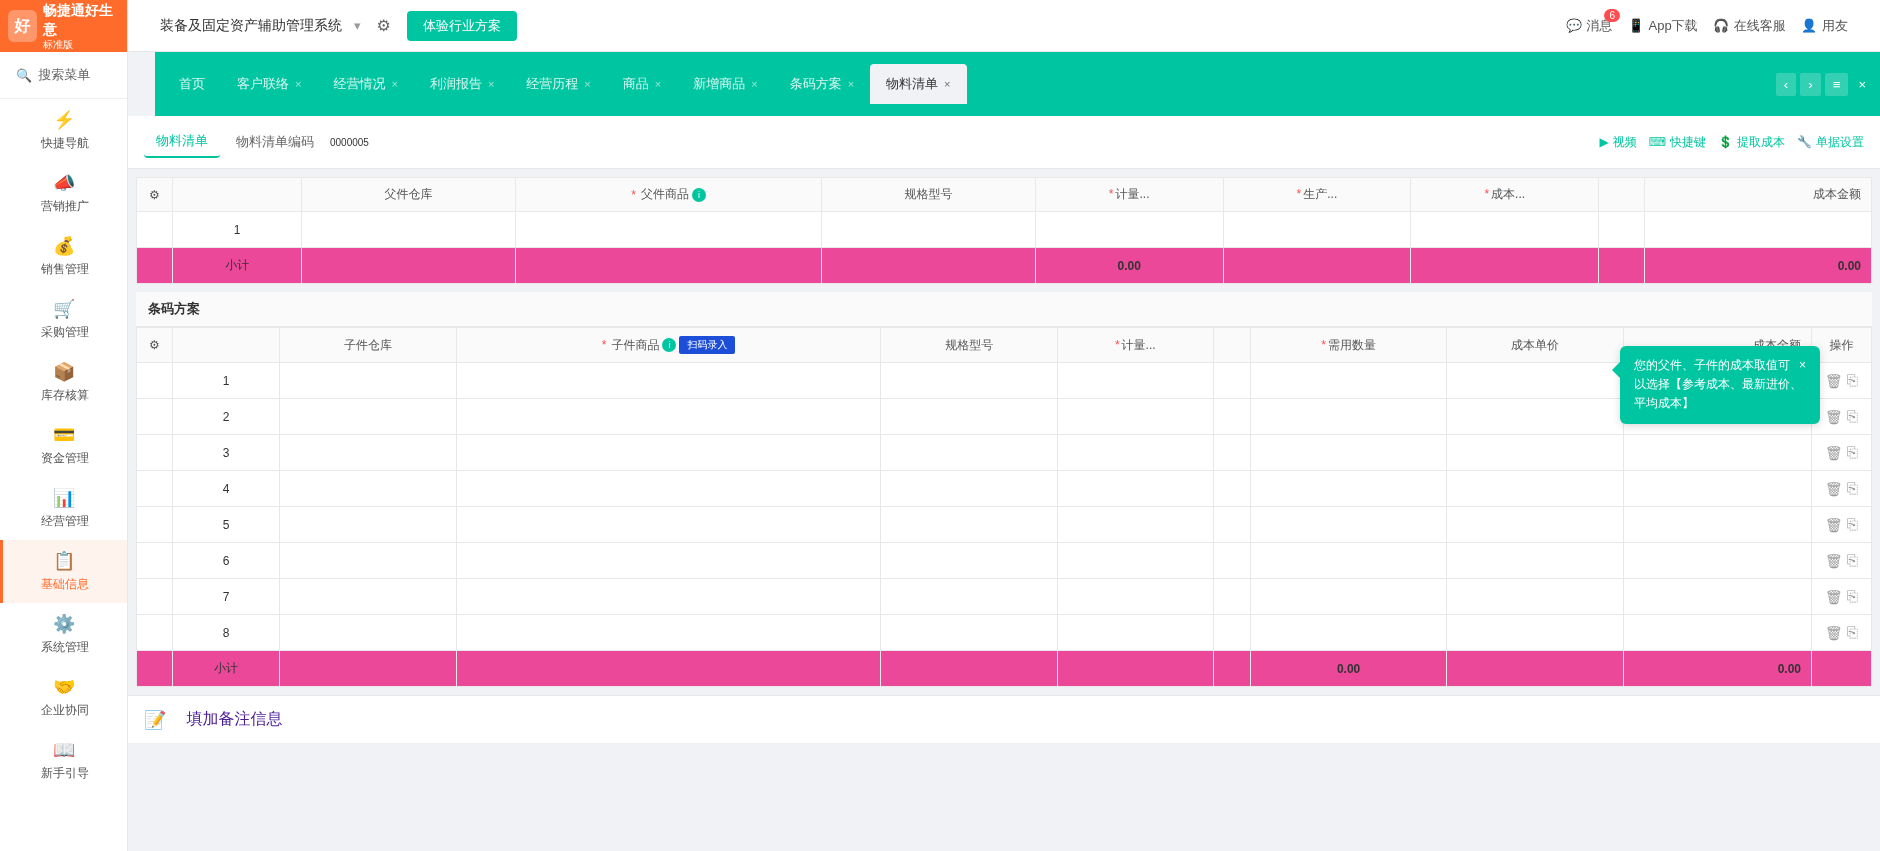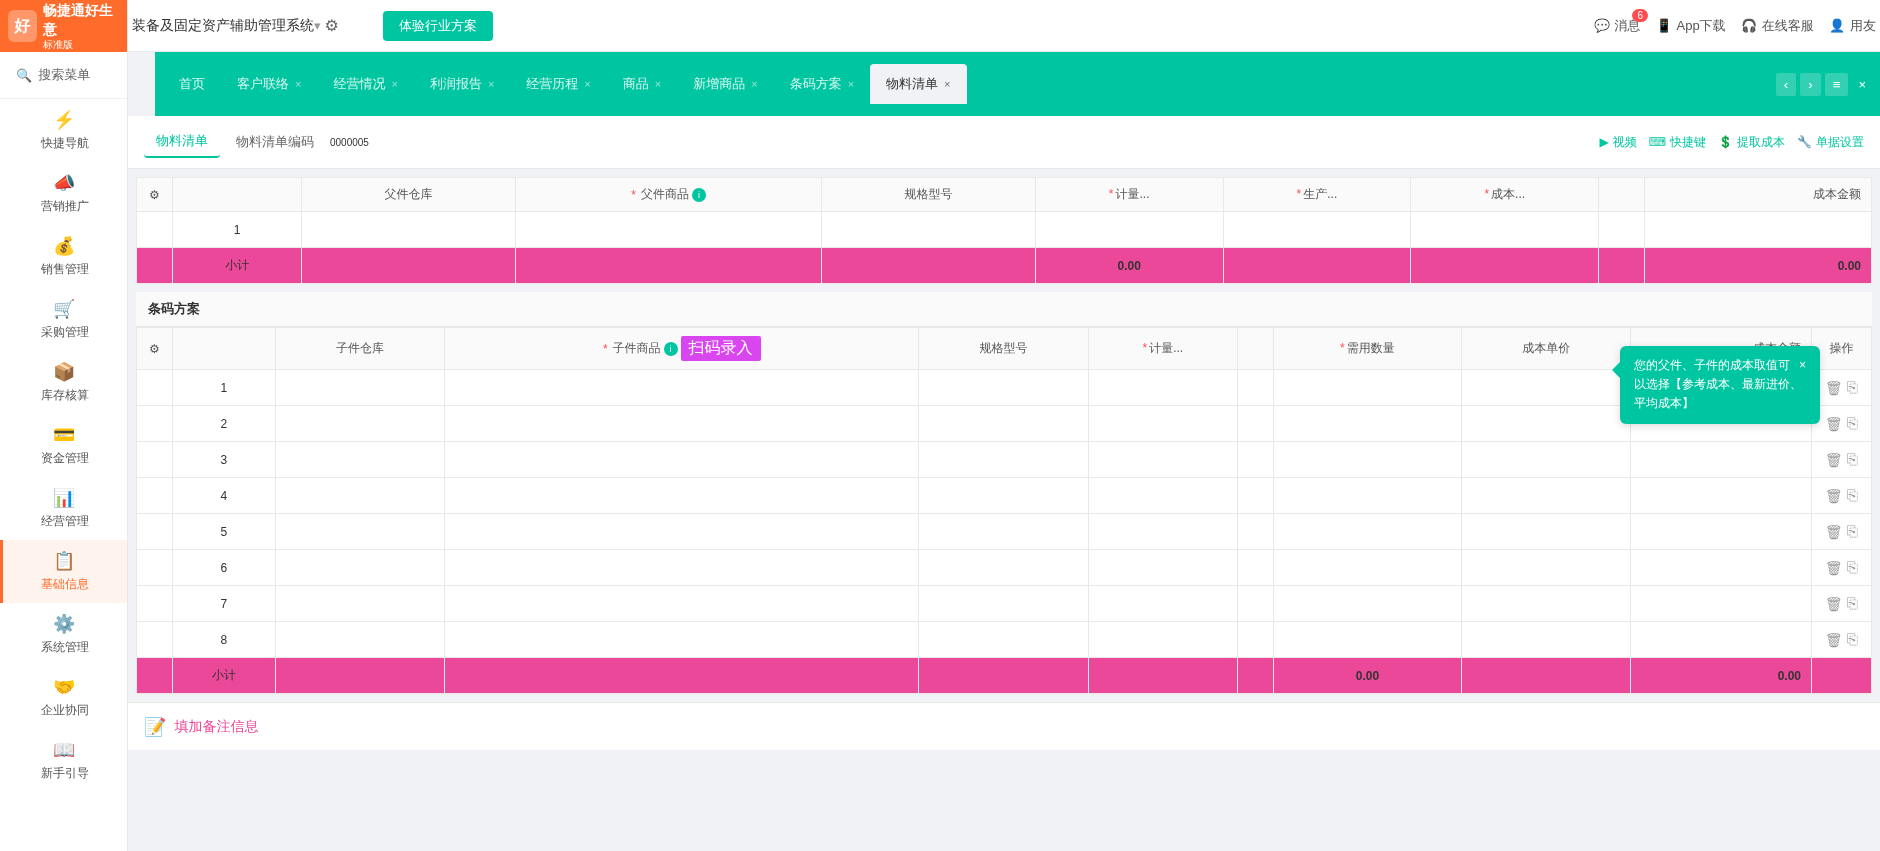--- a/index.html
+++ b/index.html
@@ -85,32 +85,31 @@
       overflow: hidden;
     }
 
     
     .topbar {
       height: 52px;
       background: #fff;
       border-bottom: 1px solid #e8e8e8;
       display: flex;
       align-items: center;
-      padding: 0 4px;
-      gap: 0;
+      padding: 0 32px;
+      gap: 12px;
     }
     .topbar-btn {
       background: #00c5a1;
       color: white;
       border: none;
       padding: 6px 16px;
       border-radius: 4px;
       cursor: pointer;
       font-size: 13px;
-      margin-left: 40px;
     }
     .topbar-gear {
       background: none;
       border: none;
       cursor: pointer;
       color: #666;
       font-size: 16px;
       padding: 4px;
     }
     .topbar-right {
@@ -251,26 +250,26 @@
       background: #ec4899;
       font-weight: 500;
       margin-left: 35px;
     }
     .required-star { color: #ff4d4f; margin-right: 2px; }
     .col-gear { width: 36px; }
     .col-actions { width: 60px; }
     .col-cost-amount { text-align: right !important; padding-right: 10px !important; }
 
     .scan-btn {
-      background: #d946ef;
+      background: #1d4ed8;
       color: white;
       border: none;
       padding: 2px 8px;
       border-radius: 2px;
-      font-size: 16px;
+      font-size: 10px;
       cursor: pointer;
     }
 
     .action-icons {
       display: flex;
       gap: 4px;
       justify-content: center;
       align-items: center;
     }
     .action-icon {
@@ -320,22 +319,23 @@
       gap: 8px;
       flex-shrink: 0;
       min-height: 48px;
     }
     .bottom-icon {
       color: #00c5a1;
       font-size: 18px;
       cursor: pointer;
     }
     .bottom-text {
-      color: #ec4899;
-      font-size: 14px;
+      color: #4c1d95;
+      font-size: 16px;
+      margin-left: 12px;
     }
 
     .th-with-info {
       display: flex;
       align-items: center;
       justify-content: center;
       gap: 3px;
     }
     .info-circle {
       width: 14px;

